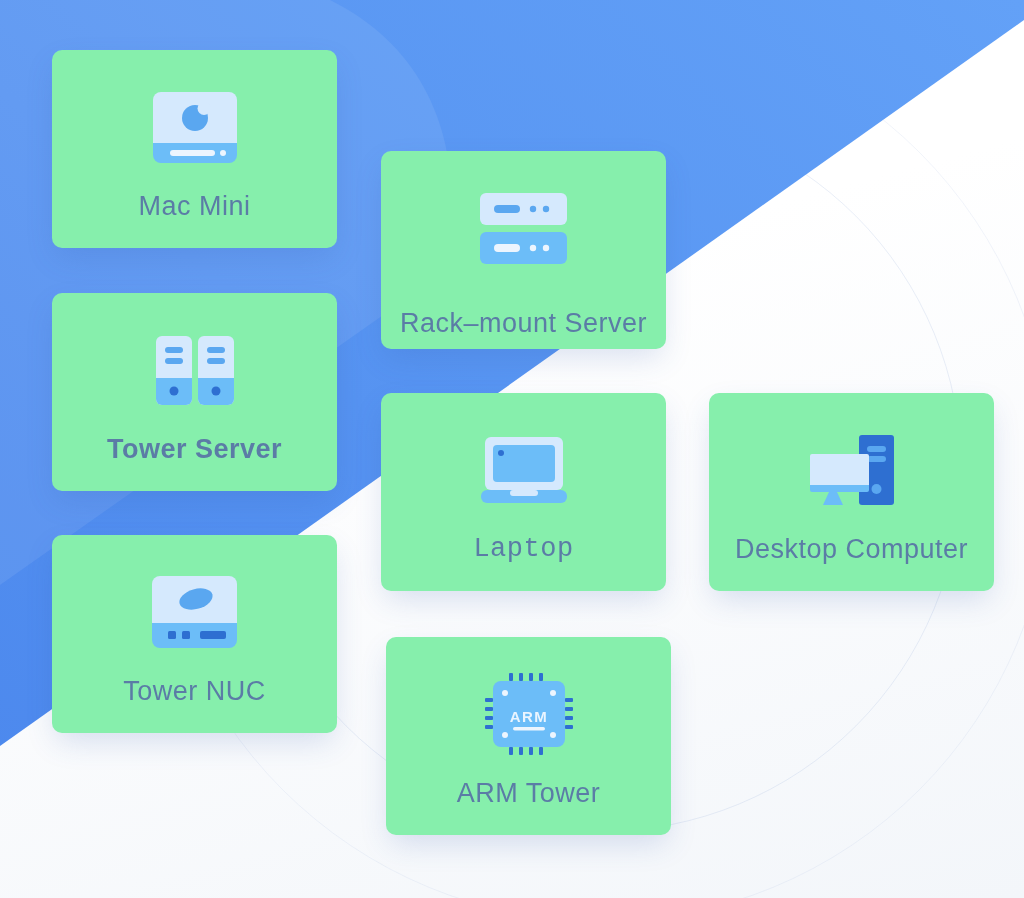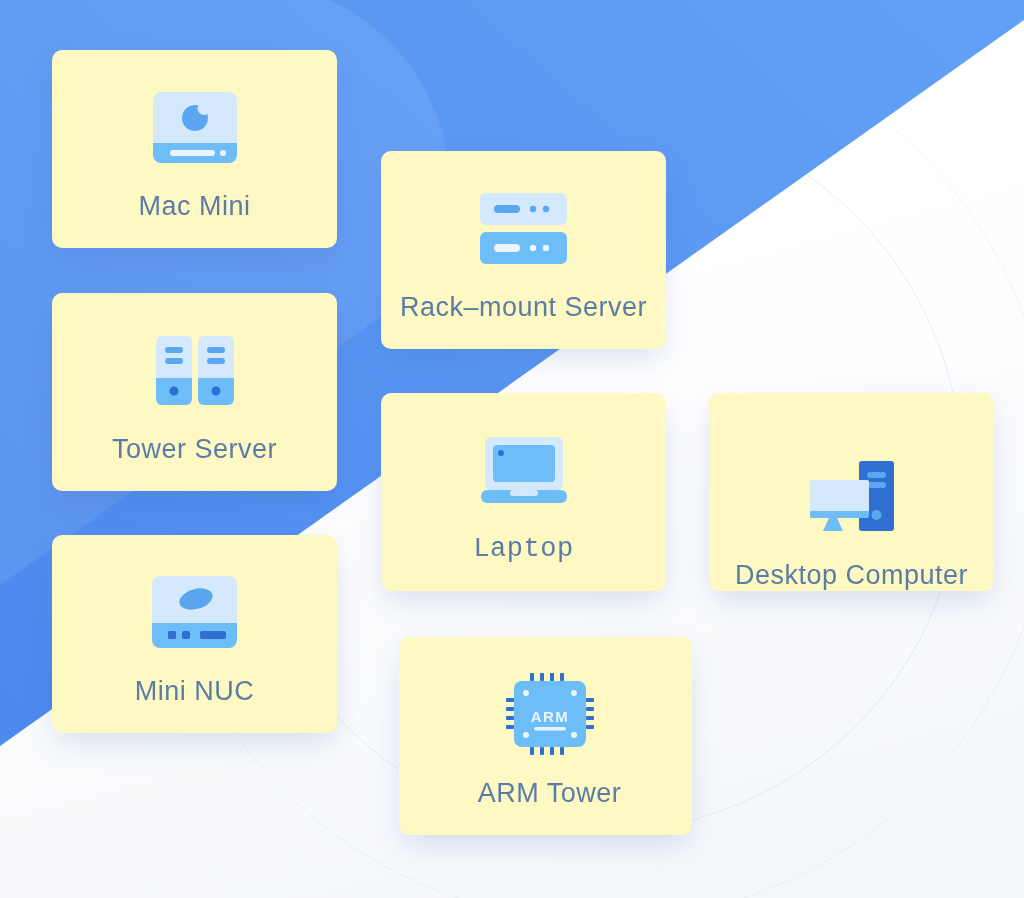--- a/index.html
+++ b/index.html
@@ -16,31 +16,31 @@
   
   .blue-bg{
     position:absolute;inset:0;
     background:linear-gradient(to bottom left,#63a1f7 0%,#5693f1 55%,#4b87ed 100%);
     -webkit-clip-path:polygon(0 0,1024px 0,1024px 20px,0 746px);
     clip-path:polygon(0 0,1024px 0,1024px 20px,0 746px);
   }
   .swoosh-svg{position:absolute;left:0;top:0;}
 
   .card{
-    position:absolute;width:285px;height:198px;background:#fef9c3;border-radius:10px;
+    position:absolute;width:285px;height:198px;background:#86efac;border-radius:10px;
     box-shadow:0 12px 30px -4px rgba(50,90,170,0.18);
     display:flex;flex-direction:column;align-items:center;cursor:pointer;
   }
   .pos-1{left:52px;top:50px;}
-  .pos-2{left:381px;top:151px;}
-  .pos-3{left:52px;top:293px;}
+  .pos-2{left:381px;top:151px;gap:16px;}
+  .pos-3{left:52px;top:293px;font-weight:bold;}
   .pos-4{left:381px;top:393px;font-family:Liberation Mono, monospace;}
-  .pos-5{left:709px;top:393px;justify-content:flex-end;}
+  .pos-5{left:709px;top:393px;}
   .pos-6{left:52px;top:535px;}
-  .pos-7{left:399px;top:637px;padding-left:8px;}
+  .pos-7{left:386px;top:637px;}
 
   .icon-slot{height:82px;margin-top:36px;display:flex;align-items:center;justify-content:center;}
   .label{margin-top:22px;font-size:27px;line-height:1.2;color:#5b7ca6;letter-spacing:0.5px;white-space:nowrap;}
 
   
   .f-light{fill:#d5e9fd;}
   .f-med{fill:#6cbdf8;}
   .f-accent{fill:#5aa7f0;}
   .f-deep{fill:#2e6fd1;}
   .f-white{fill:#ecf5fe;}
@@ -138,21 +138,21 @@
   <div class="icon-slot">
     <svg width="85" height="72" viewBox="0 0 85 72">
       <path class="f-light" d="M8 0 h69 a8 8 0 0 1 8 8 v39 H0 V8 a8 8 0 0 1 8 -8 Z"></path>
       <path class="f-med" d="M0 47 h85 v17 a8 8 0 0 1 -8 8 H8 a8 8 0 0 1 -8 -8 Z"></path>
       <ellipse class="f-accent" cx="44" cy="23" rx="17" ry="10" transform="rotate(-16 44 23)"></ellipse>
       <rect class="f-deep" x="16" y="55" width="8" height="8" rx="1.5"></rect>
       <rect class="f-deep" x="30" y="55" width="8" height="8" rx="1.5"></rect>
       <rect class="f-deep" x="48" y="55" width="26" height="8" rx="2"></rect>
     </svg>
   </div>
-  <div class="label">Mini NUC</div>
+  <div class="label">Tower NUC</div>
 </div>
 
 <div class="card pos-7">
   <div class="icon-slot">
     <svg width="88" height="82" viewBox="0 0 88 82">
       <g class="f-deep">
         <rect x="24" y="0" width="4" height="8" rx="1"></rect>
         <rect x="34" y="0" width="4" height="8" rx="1"></rect>
         <rect x="44" y="0" width="4" height="8" rx="1"></rect>
         <rect x="54" y="0" width="4" height="8" rx="1"></rect>

